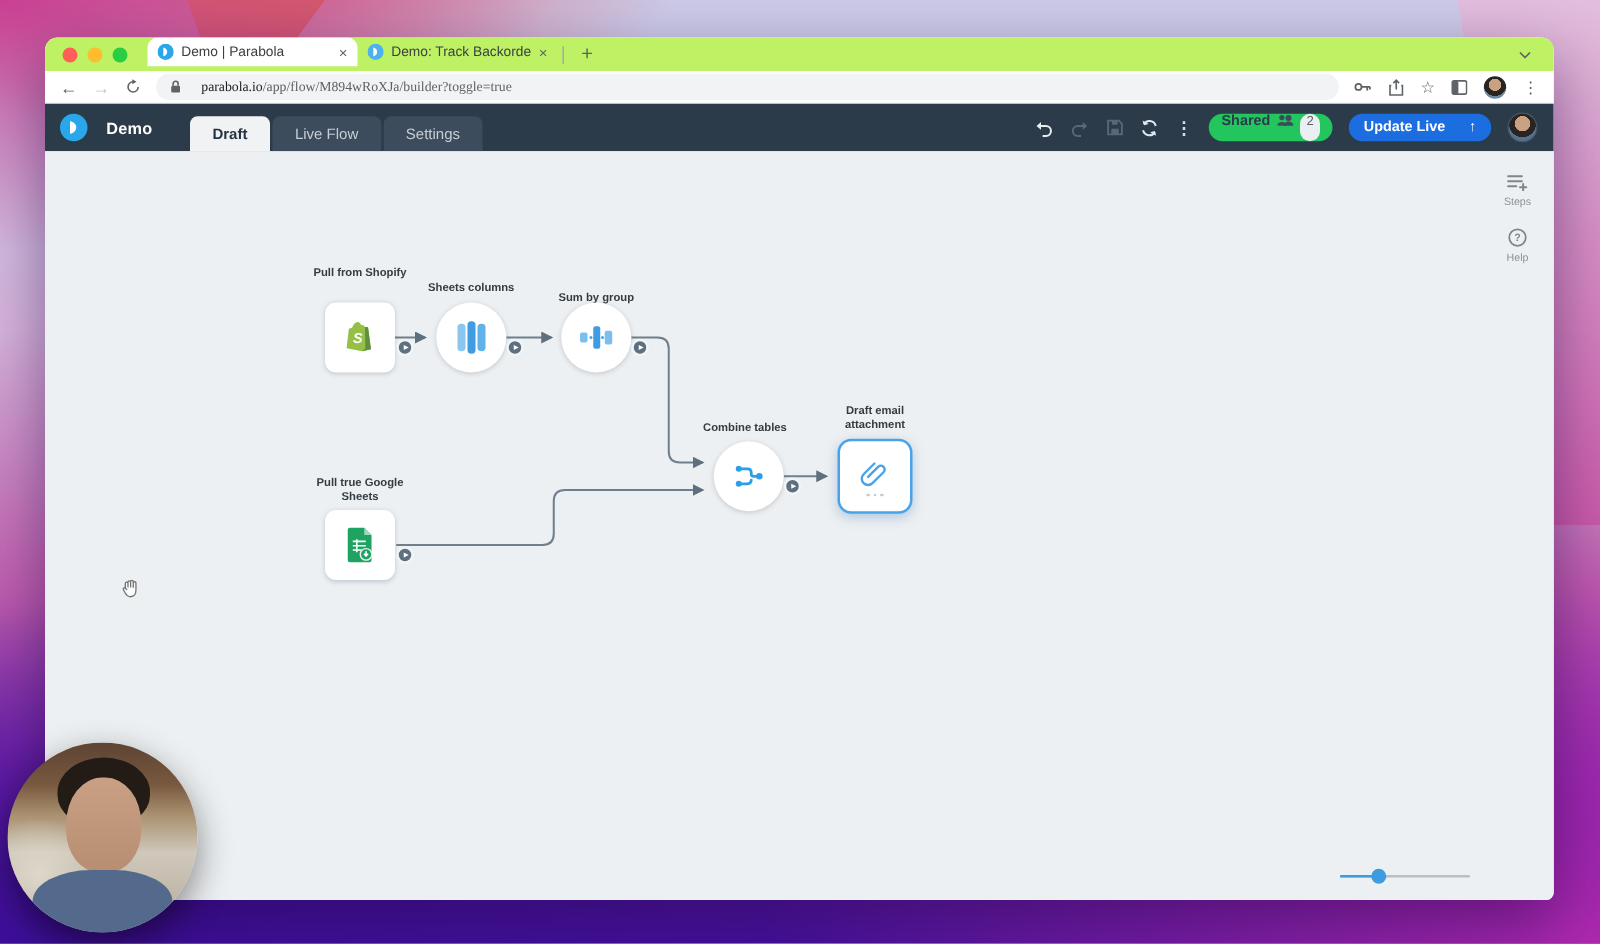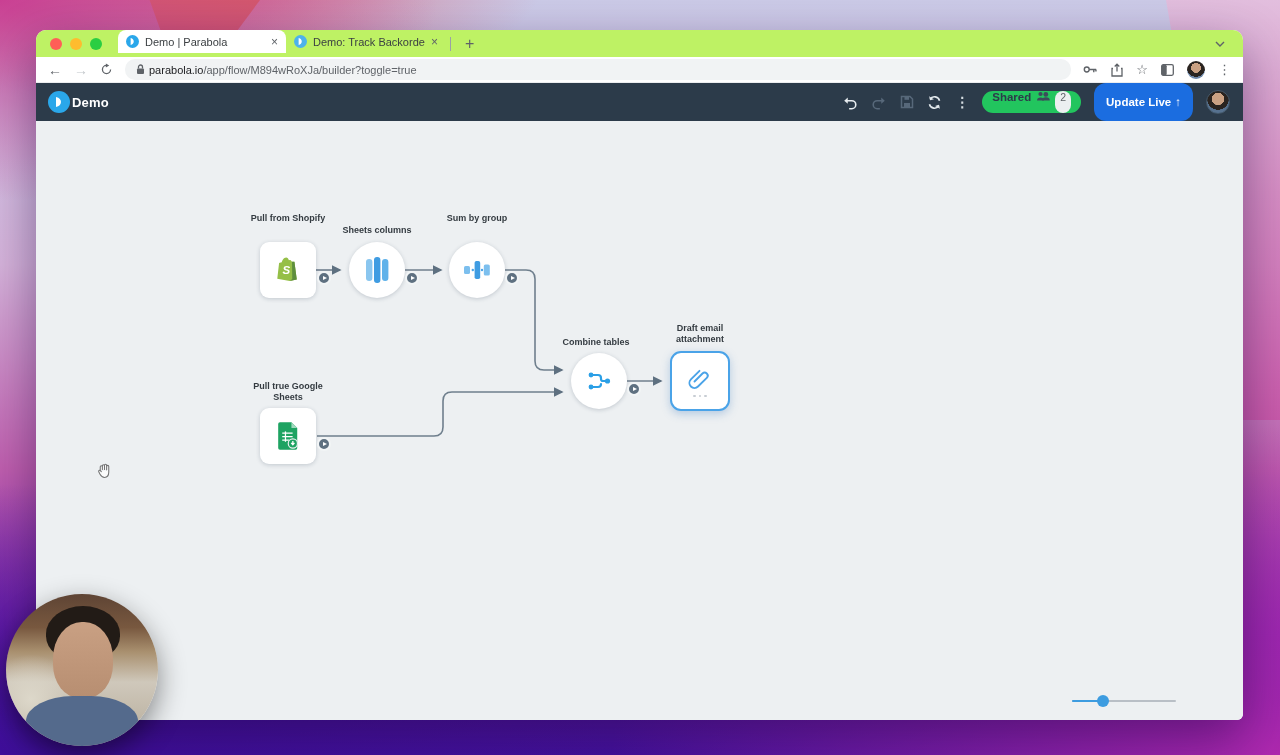--- a/index.html
+++ b/index.html
@@ -33,36 +33,36 @@
   .btab .title { flex:1; white-space:nowrap; overflow:hidden; }
   .btab .x { color:#5f6368; font-size:12px; line-height:1; }
   .favicon { width:13px; height:13px; flex:0 0 auto; }
   .tabdiv { width:1px; height:14px; background:#9aa0a6; align-self:center; margin:0 4px; }
   .newtab { font-size:16px; color:#5f6368; align-self:center; padding:0 10px; }
   .strip-chev { margin-left:auto; margin-right:18px; align-self:center; }
 
   .toolbar { height:26px; background:#fff; display:flex; align-items:center; padding:0 12px; gap:12px; flex:0 0 auto; border-bottom:1px solid #ebedef; }
   .navic { font-size:14px; color:#5f6368; line-height:1; }
   .navic.dim { color:#c3c7cc; }
-  .addr { flex:1; height:21px; background:#f1f3f4; border-radius:10px; display:flex; align-items:center; gap:4px; padding:0 11px; font-size:11px; }
+  .addr { flex:1; height:21px; background:#f1f3f4; border-radius:10px; display:flex; align-items:center; gap:16px; padding:0 11px; font-size:11px;font-family:Liberation Serif, serif; }
   .addr .dom { color:#202124; } .addr .pth { color:#5f6368; }
   .tb-icons { display:flex; align-items:center; gap:13px; }
   .tb-avatar { width:18px; height:18px; border-radius:50%; background:radial-gradient(circle at 50% 38%, #caa183 0 34%, #2a2420 35% 62%, #6d87a8 63%); }
 
   
   .appbar { height:38px; background:#2c3b4a; display:flex; align-items:center; color:#fff; padding-left:12px; flex:0 0 auto; }
   .plogo { width:22px; height:22px; border-radius:50%; background:#2aa7ea; display:flex; align-items:center; justify-content:center; }
-  .flowname { margin-left:2px; font-size:13px; font-weight:700; letter-spacing:.2px; }
+  .flowname { margin-left:15px; font-size:13px; font-weight:700; letter-spacing:.2px; }
   .ptabs { display:flex; gap:2px; margin-left:30px; align-self:flex-end; }
   .ptab { height:28px; padding:0 18px; display:flex; align-items:center; font-size:12px; border-radius:6px 6px 0 0; background:#3c4c5c; color:#c6cdd4; }
   .ptab.active { background:#f0f2f4; color:#243342; font-weight:700; }
   .ab-right { margin-left:auto; display:flex; align-items:center; gap:13px; padding-right:13px; }
   .shared { background:#22c55e; color:#2c3b4a; height:22px; border-radius:12px; display:flex; gap:5px; padding:0 10px; font-size:11.5px; font-weight:700; }
   .shared .cnt { color:#5f6368; font-weight:400; background:#eceff1; border-radius:8px; padding:0 5px; font-size:10.5px; }
-  .updatelive { background:#1b6de0; color:#fff; height:38px; border-radius:12px; display:flex; align-items:center; gap:4px; padding:0 12px; font-size:11.5px; font-weight:700; }
+  .updatelive { background:#1b6de0; color:#fff; height:22px; border-radius:12px; display:flex; align-items:center; gap:19px; padding:0 12px; font-size:11.5px; font-weight:700; }
   .ab-avatar { width:24px; height:24px; border-radius:50%; background:radial-gradient(circle at 50% 36%, #caa183 0 34%, #2a2420 35% 60%, #56718f 61%); border:1px solid #44586a; }
 
   
   .canvas { position:relative; flex:1; background:#edf0f2; overflow:hidden; }
   .edges { position:absolute; left:0; top:0; }
   .nlabel { position:absolute; width:120px; text-align:center; font-size:9px; font-weight:700; color:#343b41; line-height:1.25; }
   .node { position:absolute; width:56px; height:56px; background:#fff; display:flex; align-items:center; justify-content:center;
     box-shadow:0 1px 4px rgba(40,60,80,.22); }
   .node.card { border-radius:9px; }
   .node.circle { border-radius:50%; }
@@ -165,20 +165,25 @@
       </div>
     </div>
 
     <div class="appbar">
       <span class="plogo">
         <svg width="12" height="12" viewBox="0 0 12 12">
             <path d="M3 1 v10 c6.3-1.1 7-8.8 0-10z" fill="#fff"></path>
           </svg>
       </span>
       <span class="flowname">Demo</span>
+      <div class="ptabs">
+        <div class="ptab active">Draft</div>
+        <div class="ptab">Live Flow</div>
+        <div class="ptab">Settings</div>
+      </div>
       <div class="ab-right">
         <svg width="16" height="15" viewBox="0 0 18 16">
             <path d="M5 6 H11 A4.5 4.5 0 0 1 11 15 H8" fill="none" stroke="#e8edf0" stroke-width="1.8"></path>
             <path d="M6.5 2.5 L2.5 6 L6.5 9.5z" fill="#e8edf0"></path>
           </svg>
         <svg width="16" height="15" viewBox="0 0 18 16">
             <path d="M13 6 H7 A4.5 4.5 0 0 0 7 15 H10" fill="none" stroke="#57687a" stroke-width="1.8"></path>
             <path d="M11.5 2.5 L15.5 6 L11.5 9.5z" fill="#57687a"></path>
           </svg>
         <svg width="14" height="14" viewBox="0 0 14 14">
@@ -223,21 +228,21 @@
           <path d="M280 149 H304" marker-end="url(#arw)"></path>
           <path d="M369 149 H405" marker-end="url(#arw)"></path>
           <path d="M469 149 H490 Q499 149 499 158 V240 Q499 249 508 249 H526" marker-end="url(#arw)"></path>
           <path d="M281 315 H398 Q407 315 407 306 V280 Q407 271 416 271 H526" marker-end="url(#arw)"></path>
           <path d="M591 260 H625" marker-end="url(#arw)"></path>
         </g>
       </svg>
 
       <div class="nlabel" style="left:192px;top:92px">Pull from Shopify</div>
       <div class="nlabel" style="left:281px;top:104px">Sheets columns</div>
-      <div class="nlabel" style="left:381px;top:92px">Sum by group</div>
+      <div class="nlabel" style="left:381px;top:112px">Sum by group</div>
       <div class="nlabel" style="left:206px;top:260px;width:92px">Pull true Google Sheets</div>
       <div class="nlabel" style="left:500px;top:216px">Combine tables</div>
       <div class="nlabel" style="left:624px;top:202px;width:80px">Draft email attachment</div>
 
       <div class="node card" style="left:224px;top:121px">
         <svg width="28" height="30" viewBox="0 0 24 26">
           <path fill="#95bf47" d="M17.6 6.1c0-.1-.1-.2-.2-.2l-1.9-.1-1.4-1.4c-.2-.2-.4-.2-.6-.1l-.7.2C12.4 3.3 11.6 2.2 10.4 2.2 8.2 2.2 7 4.9 6.6 6.2l-1.8.6c-.5.2-.5.2-.6.7L2.7 20.5 13.5 22.5 19.6 21.2 17.6 6.1z"></path>
           <path fill="#5e8e3e" d="M17.4 5.9l-1.9-.1.2 14.9-2.2 1.8 6.1-1.3-2-15.1c0-.1-.1-.2-.2-.2z"></path>
           <text x="7.2" y="16.5" font-size="10" font-weight="bold" font-style="italic" fill="#fff" font-family="Liberation Sans, sans-serif">S</text>
         </svg>
@@ -295,20 +300,38 @@
         <svg width="26" height="26" viewBox="0 0 26 26">
           <path d="M7.5 16.5 L15.5 8.5 a3 3 0 0 1 4.3 4.3 L11 21.5 a5 5 0 0 1 -7.1 -7.1 L12.5 5.8" fill="none" stroke="#4aa3e8" stroke-width="1.9" stroke-linecap="round"></path>
         </svg>
         <span class="dots3">
             <i></i>
             <i></i>
             <i></i>
           </span>
       </div>
 
+      <div class="rail">
+        <div class="item">
+          <svg width="18" height="14" viewBox="0 0 18 14">
+            <g stroke="#7d868d" stroke-width="1.6" stroke-linecap="round">
+              <path d="M1.5 2 H12.5 M1.5 6 H12.5 M1.5 10 H8"></path>
+              <path d="M13.5 8.2 v5 M11 10.7 h5"></path>
+            </g>
+          </svg>
+          <span>Steps</span>
+        </div>
+        <div class="item">
+          <svg width="16" height="16" viewBox="0 0 16 16">
+            <circle cx="8" cy="8" r="6.6" fill="none" stroke="#7d868d" stroke-width="1.4"></circle>
+            <text x="8" y="11" font-size="8.5" font-weight="bold" fill="#7d868d" text-anchor="middle" font-family="Liberation Sans, sans-serif">?</text>
+          </svg>
+          <span>Help</span>
+        </div>
+      </div>
 
       <div class="zoomer">
         <div class="track"></div>
         <div class="fill"></div>
         <div class="knob"></div>
       </div>
 
       <svg class="handcur" width="15" height="17" viewBox="0 0 14 16">
         <path d="M3 8 V4.5 a1 1 0 0 1 2 0 V7 M5 7 V3.5 a1 1 0 0 1 2 0 V7 M7 7 V3.2 a1 1 0 0 1 2 0 V7.4 M9 7.4 V4.2 a1 1 0 0 1 2 0 V9.5 c0 3-1.5 5-4 5 -2 0-3-.8-4.2-3 L1.6 9.2 c-.6-1 .8-1.9 1.4-1.2 L4 9" fill="#fff" stroke="#555" stroke-width="1" stroke-linecap="round" stroke-linejoin="round"></path>
       </svg>

